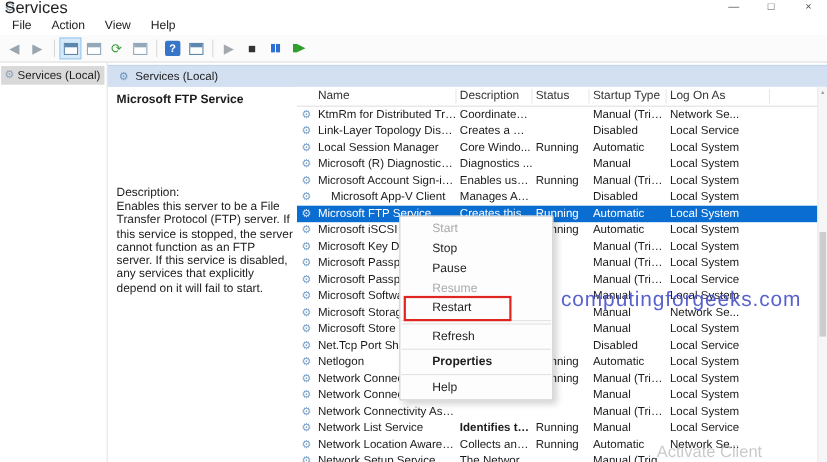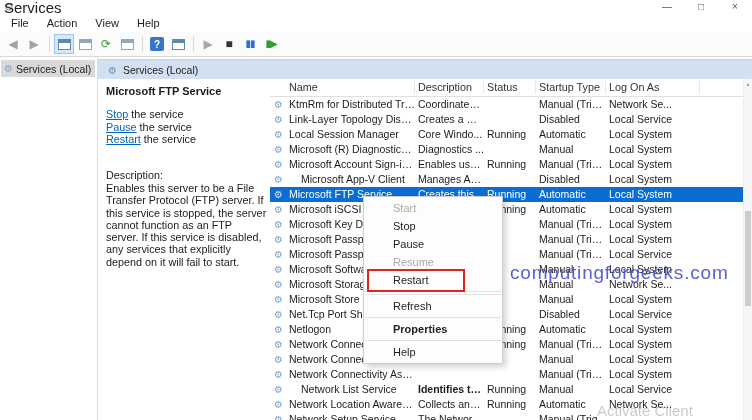--- a/index.html
+++ b/index.html
@@ -168,25 +168,20 @@
   </div>
 
   <div class="content">
     <div class="content-header">
       <span class="header-gear">⚙</span>
       <span>Services (Local)</span>
     </div>
 
     <div class="detail-pane">
       <div class="dp-title">Microsoft FTP Service</div>
-      <div class="dp-links" id="dp-links">
-          <div><a class="dp-link">Stop</a><span> the service</span></div>
-          <div><a class="dp-link">Pause</a><span> the service</span></div>
-          <div><a class="dp-link">Restart</a><span> the service</span></div>
-        </div>
       <div class="dp-desc-label">Description:</div>
       <div class="dp-desc">Enables this server to be a File Transfer Protocol (FTP) server. If this service is stopped, the server cannot function as an FTP server. If this service is disabled, any services that explicitly depend on it will fail to start.</div>
     </div>
 
     <div class="list">
       <div class="list-header" id="list-header">
           <div class="col-h" style="left: 19px;">Name</div>
           <div class="col-h" style="left: 148px;">Description</div>
           <div class="col-h" style="left: 217px;">Status</div>
           <div class="col-h" style="left: 269px;">Startup Type</div>
@@ -345,21 +340,21 @@
           <div class="list-row" style="top: 270px;">
             <span class="row-icon">⚙</span>
             <span class="cell" style="left: 19px; width: 127px;">Network Connectivity Assi...</span>
             <span class="cell" style="left: 148px; width: 66px;"></span>
             <span class="cell" style="left: 217px; width: 50px;"></span>
             <span class="cell" style="left: 269px; width: 68px;">Manual (Trigg...</span>
             <span class="cell" style="left: 339px; width: 132px;">Local System</span>
           </div>
           <div class="list-row" style="top: 285px;">
             <span class="row-icon">⚙</span>
-            <span class="cell" style="left: 31px; width: 127px;">Network List Service</span>
+            <span class="cell" style="left: 19px; width: 127px;">Network List Service</span>
             <span class="cell" style="left: 148px; width: 66px; font-weight: bold;">Identifies th...</span>
             <span class="cell" style="left: 217px; width: 50px;">Running</span>
             <span class="cell" style="left: 269px; width: 68px;">Manual</span>
             <span class="cell" style="left: 339px; width: 132px;">Local Service</span>
           </div>
           <div class="list-row" style="top: 300px;">
             <span class="row-icon">⚙</span>
             <span class="cell" style="left: 19px; width: 127px;">Network Location Awareness</span>
             <span class="cell" style="left: 148px; width: 66px;">Collects and ...</span>
             <span class="cell" style="left: 217px; width: 50px;">Running</span>

